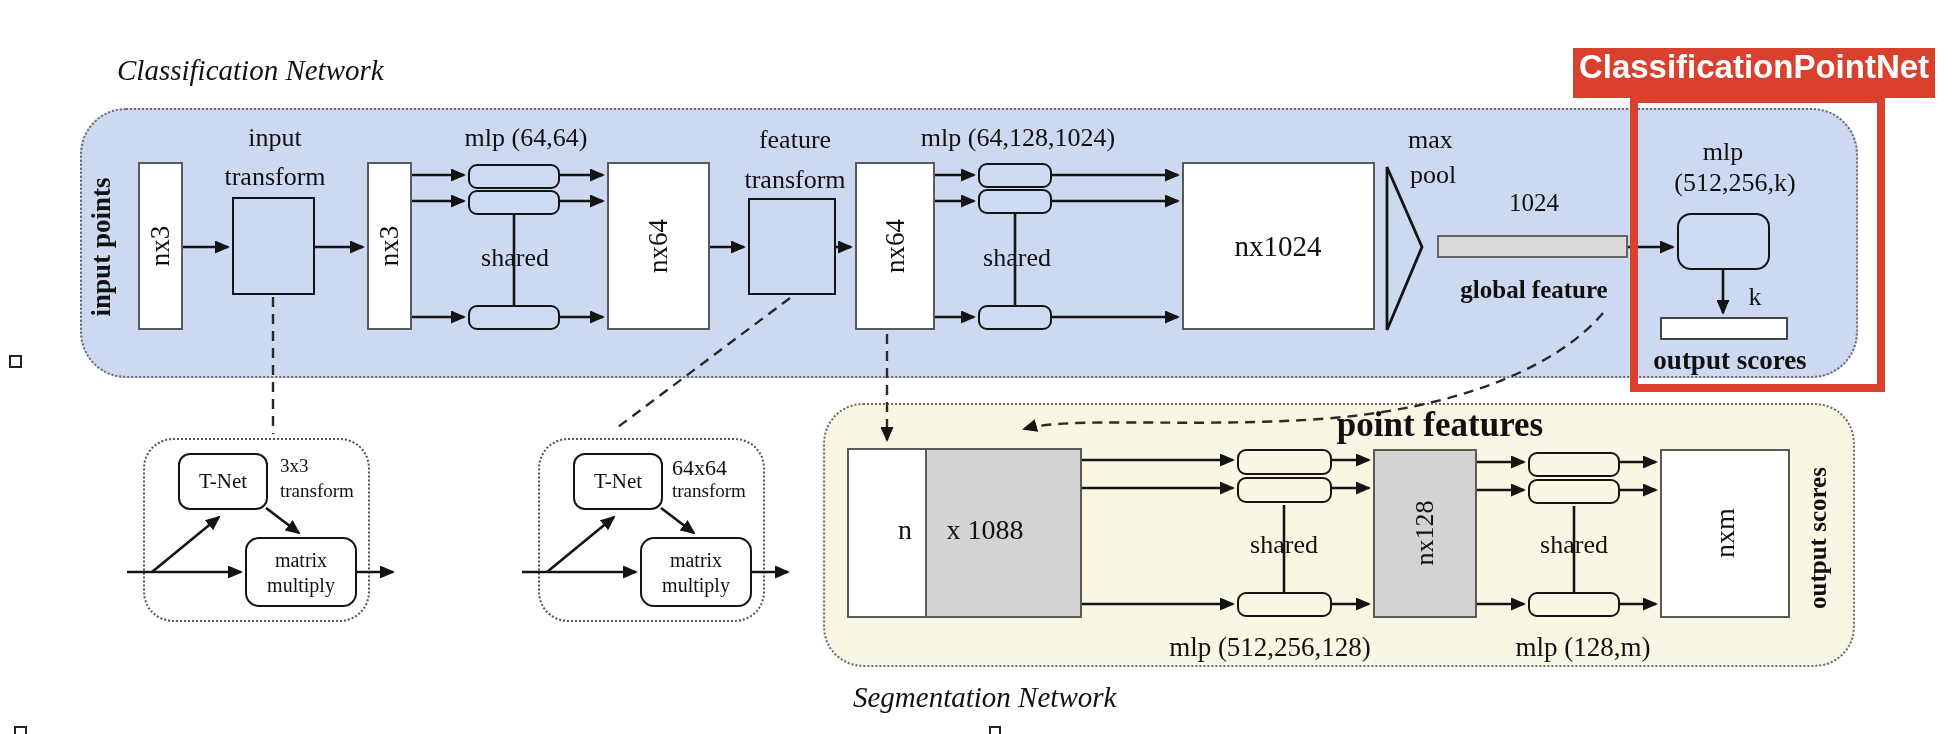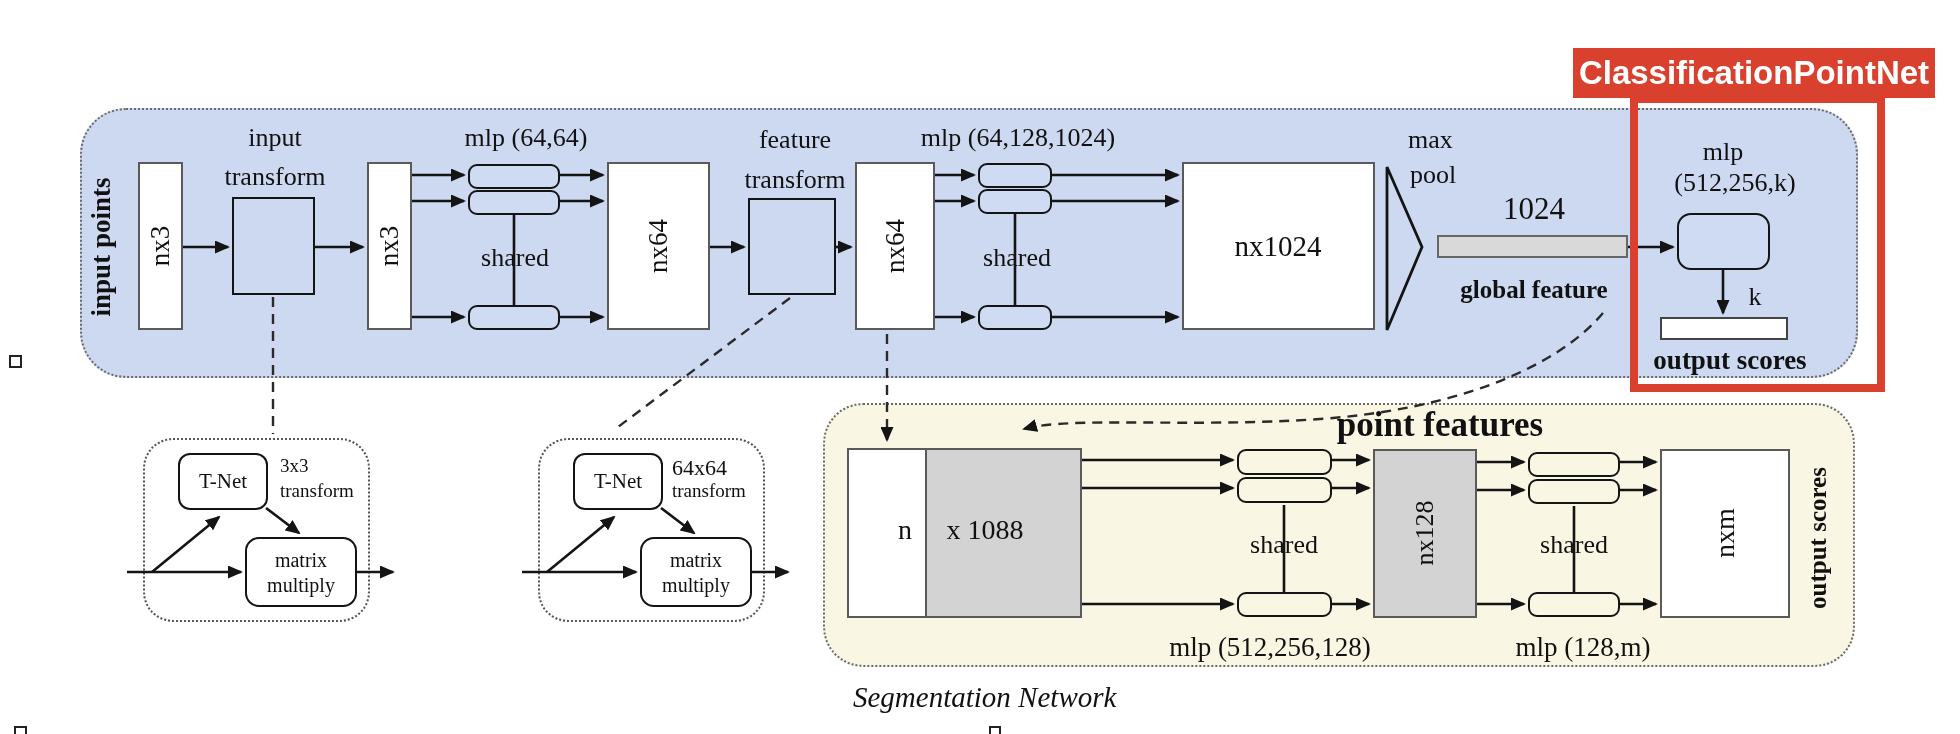--- a/index.html
+++ b/index.html
@@ -16,33 +16,34 @@
   .gbox{background:#d3d3d3;border:2px solid #5a5a5a;box-sizing:border-box;}
   .bluerect{background:#cfdaf3;border:2.5px solid #141414;border-radius:9px;box-sizing:border-box;}
   .bluesq{background:#cdd8f1;border:2.5px solid #141414;box-sizing:border-box;}
   .creamrect{background:#faf6e4;border:2.5px solid #141414;border-radius:9px;box-sizing:border-box;}
   .roundw{background:#fff;border:2.5px solid #141414;border-radius:12px;box-sizing:border-box;}
   .dotbox{background:#fff;border:2px dotted #555;border-radius:30px;box-sizing:border-box;}
   .title{font-style:italic;font-size:29px;}
   .lbl{font-size:26px;}
   .lbl-b{font-size:35px;font-weight:bold;}
   .badge{background:#d9402e;color:#fff;font-family:"Liberation Sans",sans-serif;
-         font-weight:bold;font-size:33px;display:flex;align-items:center;justify-content:center;}
+         font-weight:bold;font-size:33px;display:flex;justify-content:center;}
   .redframe{border:8px solid #d9402e;box-sizing:border-box;background:transparent;}
   .stray{border:2px solid #222;background:#fff;box-sizing:border-box;}
   svg{position:absolute;left:0;top:0;pointer-events:none;}
 </style>
 </head>
 <body>
 
 <div id="stage">
 
   <div class="abs blue-region"></div>
   <div class="abs yellow-region"></div>
 
+  <div class="abs title" style="left:117px;top:54px;">Classification Network</div>
   <div class="abs title" style="left:853px;top:681px;">Segmentation Network</div>
 
   <div class="abs lbl-b vtext" style="left:101px;top:247px;font-size:27px;">input points</div>
 
   <div class="abs wbox" style="left:138px;top:162px;width:45px;height:168px;"></div>
   <div class="abs vtext" style="left:160px;top:246px;font-size:27px;">nx3</div>
 
   <div class="abs lbl ctr" style="left:275px;top:138px;">input</div>
   <div class="abs lbl ctr" style="left:275px;top:177px;">transform</div>
   <div class="abs bluesq" style="left:232px;top:197px;width:83px;height:98px;"></div>
@@ -71,21 +72,21 @@
   <div class="abs bluerect" style="left:978px;top:189px;width:74px;height:25px;"></div>
   <div class="abs lbl ctr" style="left:1017px;top:258px;">shared</div>
   <div class="abs bluerect" style="left:978px;top:305px;width:74px;height:25px;"></div>
 
   <div class="abs wbox" style="left:1182px;top:162px;width:193px;height:168px;"></div>
   <div class="abs ctr" style="left:1278px;top:246px;font-size:29px;">nx1024</div>
 
   <div class="abs lbl" style="left:1408px;top:125px;">max</div>
   <div class="abs lbl" style="left:1410px;top:160px;">pool</div>
 
-  <div class="abs ctr" style="left:1534px;top:209px;font-size:31px;">1024</div>
+  <div class="abs ctr" style="left:1534px;top:203px;font-size:25px;">1024</div>
   <div class="abs" style="left:1437px;top:235px;width:191px;height:23px;background:#d9d9d9;border:2px solid #666;box-sizing:border-box;"></div>
   <div class="abs lbl-b ctr" style="left:1534px;top:290px;font-size:25px;">global feature</div>
 
   <div class="abs lbl ctr" style="left:1723px;top:152px;">mlp</div>
   <div class="abs lbl ctr" style="left:1723px;top:183px;margin-left:12px;">(512,256,k)</div>
   <div class="abs bluerect" style="left:1677px;top:213px;width:93px;height:57px;border-radius:14px;"></div>
   <div class="abs lbl ctr" style="left:1755px;top:297px;">k</div>
   <div class="abs wbox" style="left:1660px;top:317px;width:128px;height:23px;border-color:#444;"></div>
   <div class="abs lbl-b ctr" style="left:1730px;top:360px;font-size:27px;">output scores</div>
 

